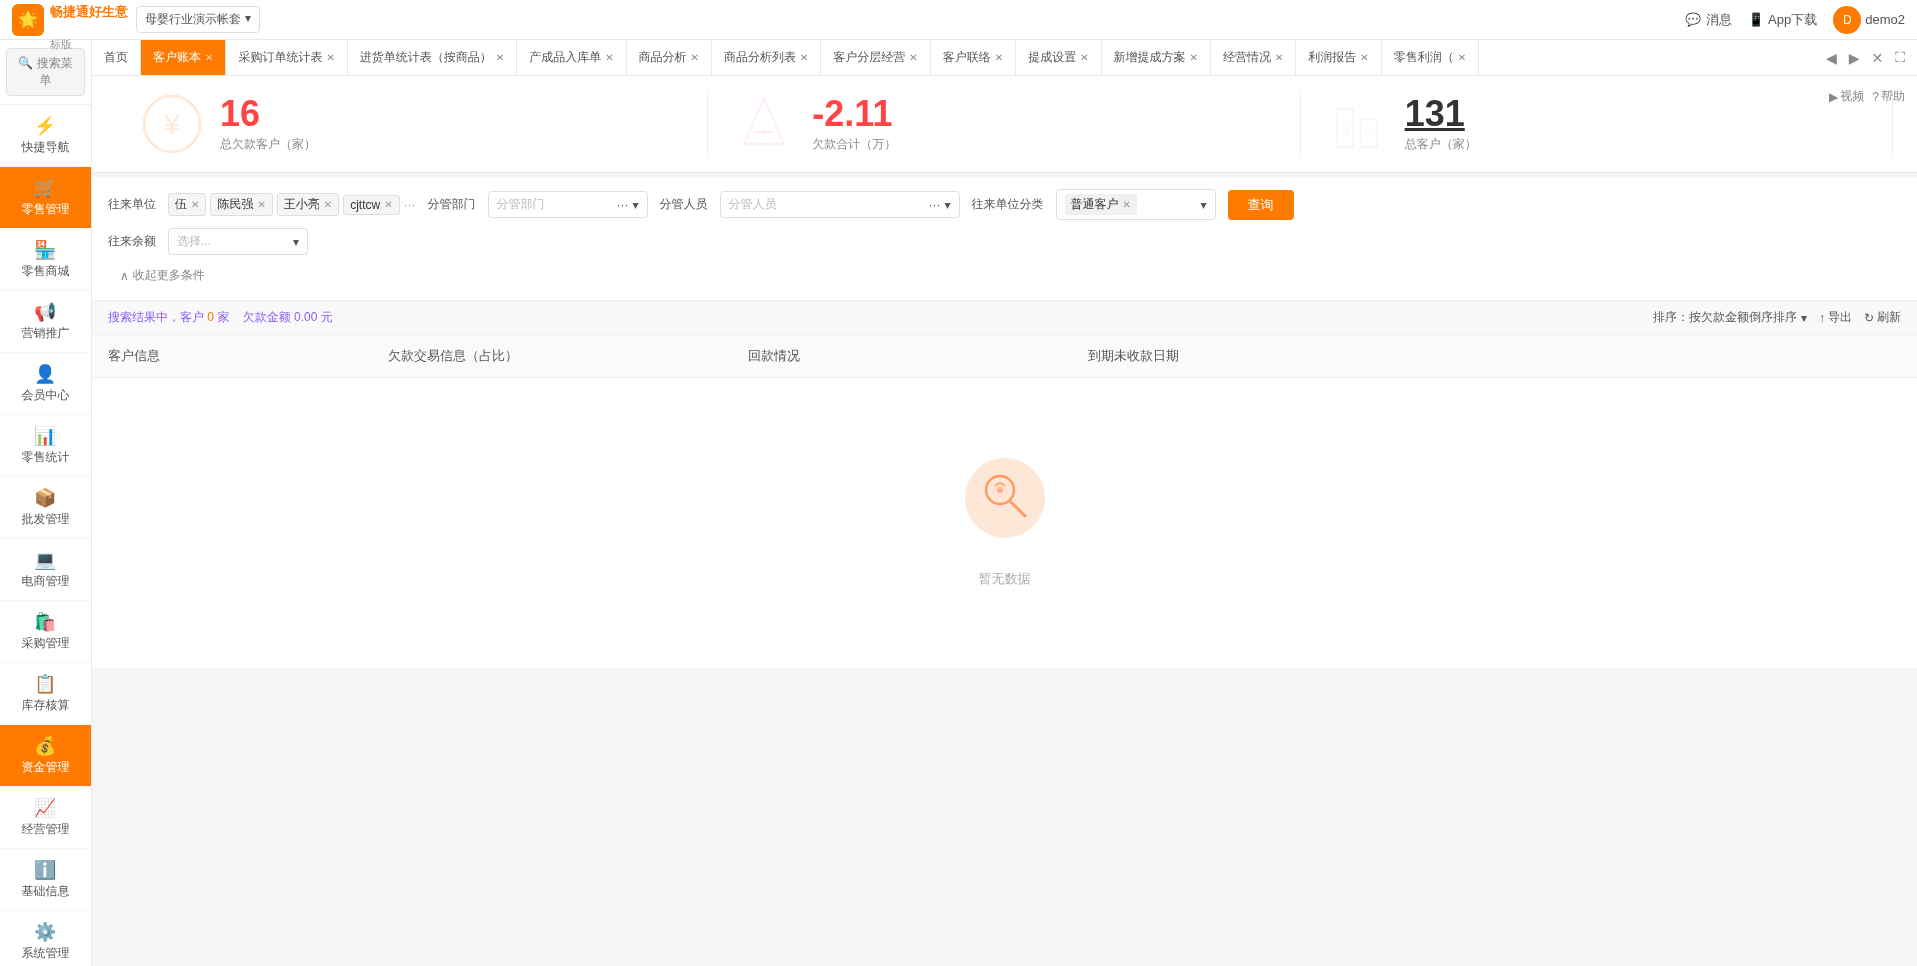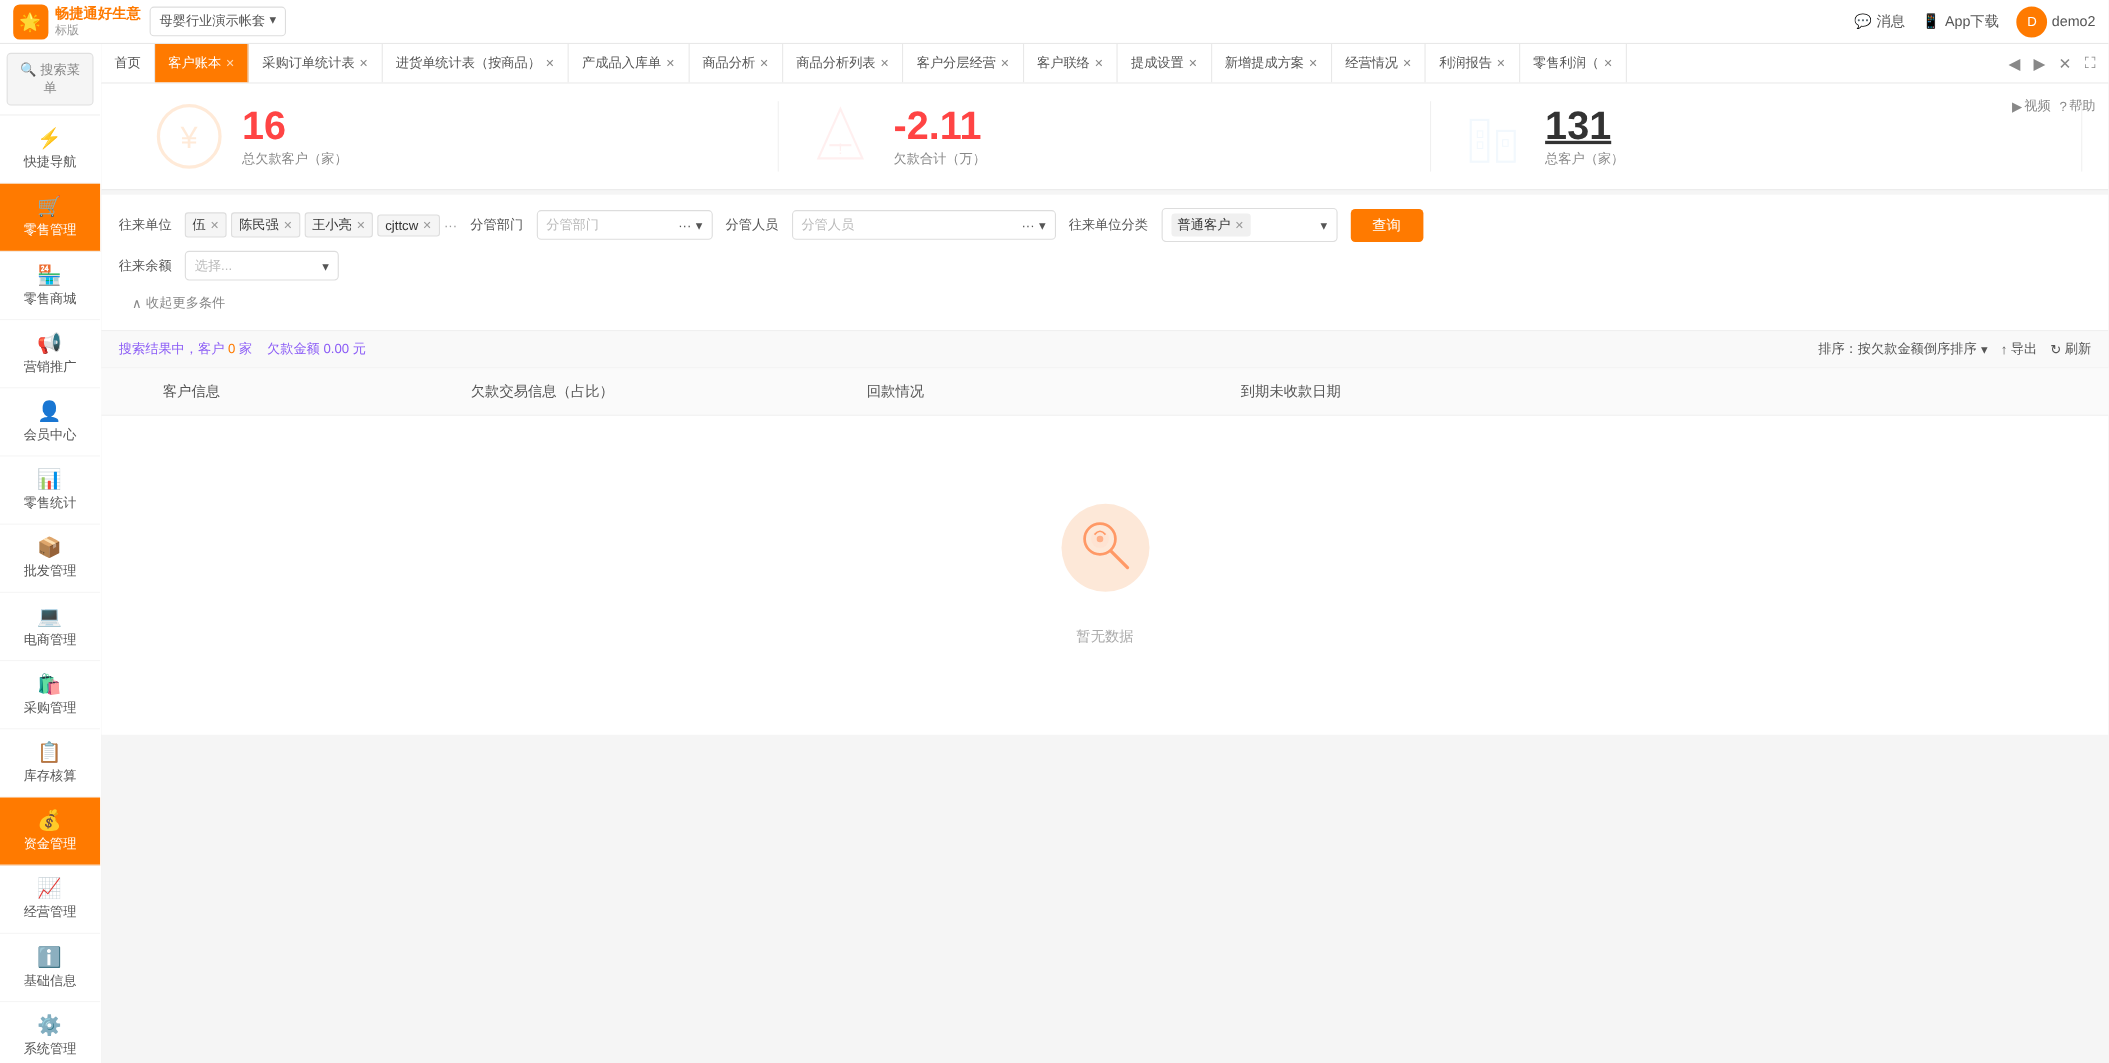--- a/index.html
+++ b/index.html
@@ -8,21 +8,21 @@
     
     .top-bar {
       display: flex; align-items: center; justify-content: space-between;
       background: #fff; height: 40px; padding: 0 12px;
       border-bottom: 1px solid #e8e8e8; position: relative; z-index: 10;
     }
     .top-bar-left { display: flex; align-items: center; gap: 8px; }
     .logo-area { display: flex; align-items: center; gap: 6px; }
     .logo-icon { width: 32px; height: 32px; background: #ff7a00; border-radius: 6px; display: flex; align-items: center; justify-content: center; color: #fff; font-size: 16px; }
     .logo-text { font-size: 12px; color: #333; line-height: 1.3; }
-    .logo-text span { display: block; color: #ff7a00; font-weight: bold; font-size: 13px; }
+    .logo-text span { display: block; color: #ff7a00; font-weight: bold; font-size: 13px; margin-top: 16px; }
     .org-selector { display: flex; align-items: flex-start; gap: 4px; padding: 4px 8px; border: 1px solid #ddd; border-radius: 4px; cursor: pointer; font-size: 12px; color: #555; background: #fff; }
     .top-bar-right { display: flex; align-items: center; gap: 16px; }
     .top-right-item { display: flex; align-items: center; gap: 4px; font-size: 13px; color: #555; cursor: pointer; }
     .avatar { width: 28px; height: 28px; border-radius: 50%; background: #ff7a00; display: flex; align-items: center; justify-content: center; color: #fff; font-size: 12px; }
 
     
     .main-layout { display: flex; height: calc(100vh - 40px); }
 
     
     .sidebar { width: 92px; background: #fff; border-right: 1px solid #e8e8e8; display: flex; flex-direction: column; overflow-y: auto; flex-shrink: 0; }
@@ -78,21 +78,21 @@
     .search-result-bar { display: flex; align-items: center; justify-content: space-between; padding: 8px 16px; background: #f9f9f9; border-top: 1px solid #f0f0f0; border-bottom: 1px solid #f0f0f0; }
     .search-result-text { font-size: 12px; color: #555; }
     .search-result-text span { color: #8b5cf6; }
     .result-actions { display: flex; align-items: center; gap: 12px; font-size: 12px; color: #555; }
     .result-actions .sort-select { display: flex; align-items: center; gap: 4px; cursor: pointer; }
     .action-btn { display: flex; align-items: center; gap: 3px; cursor: pointer; color: #555; }
 
     
     .data-table { background: #fff; margin: 0; }
     .table-header { display: flex; padding: 12px 16px; background: #fafafa; border-bottom: 1px solid #f0f0f0; font-size: 13px; color: #555; font-weight: 500; }
-    .table-col-info { flex: 0 0 280px; margin-left: 40px; }
+    .table-col-info { flex: 0 0 280px; }
     .table-col-debt { flex: 0 0 360px; }
     .table-col-return { flex: 0 0 340px; }
     .table-col-date { flex: 1; }
 
     
     .empty-state { display: flex; flex-direction: column; align-items: center; justify-content: center; padding: 80px 0; }
     .empty-icon { width: 100px; height: 100px; position: relative; }
     .empty-icon-inner { width: 80px; height: 80px; background: #fde8d8; border-radius: 50%; display: flex; align-items: center; justify-content: center; margin: 0 auto; }
     .empty-text { font-size: 13px; color: #aaa; margin-top: 12px; }
 

